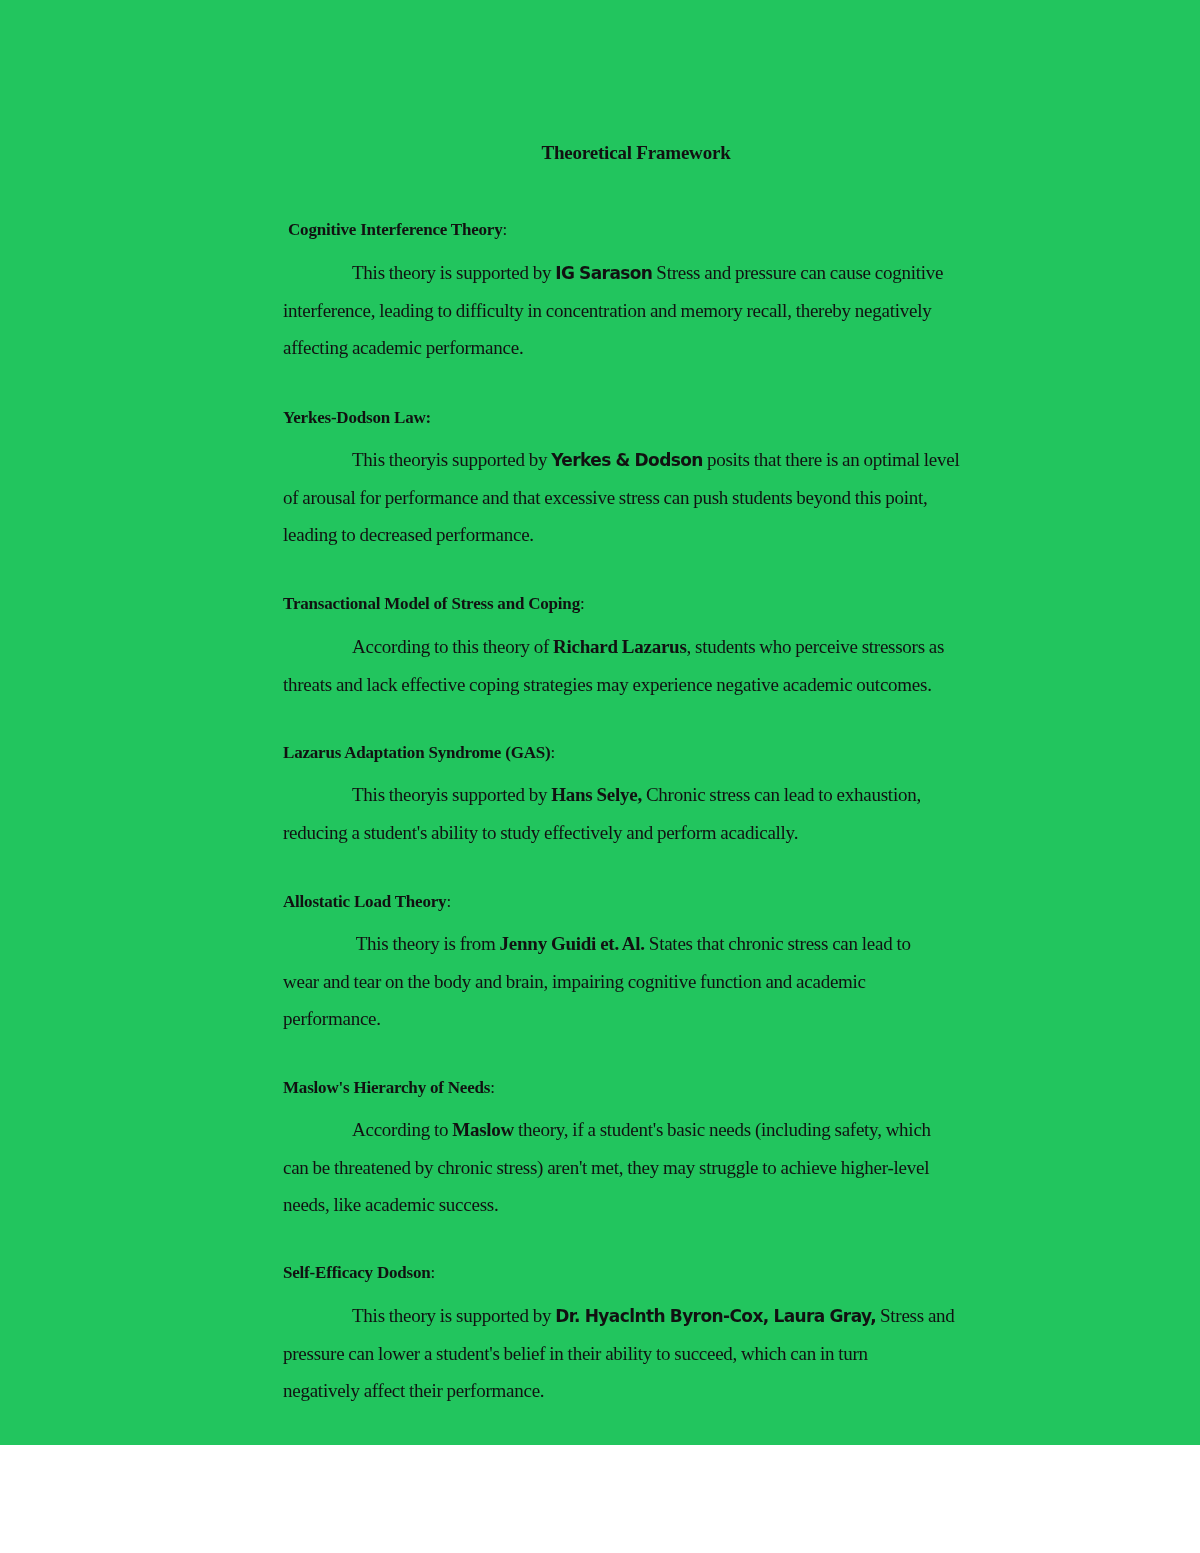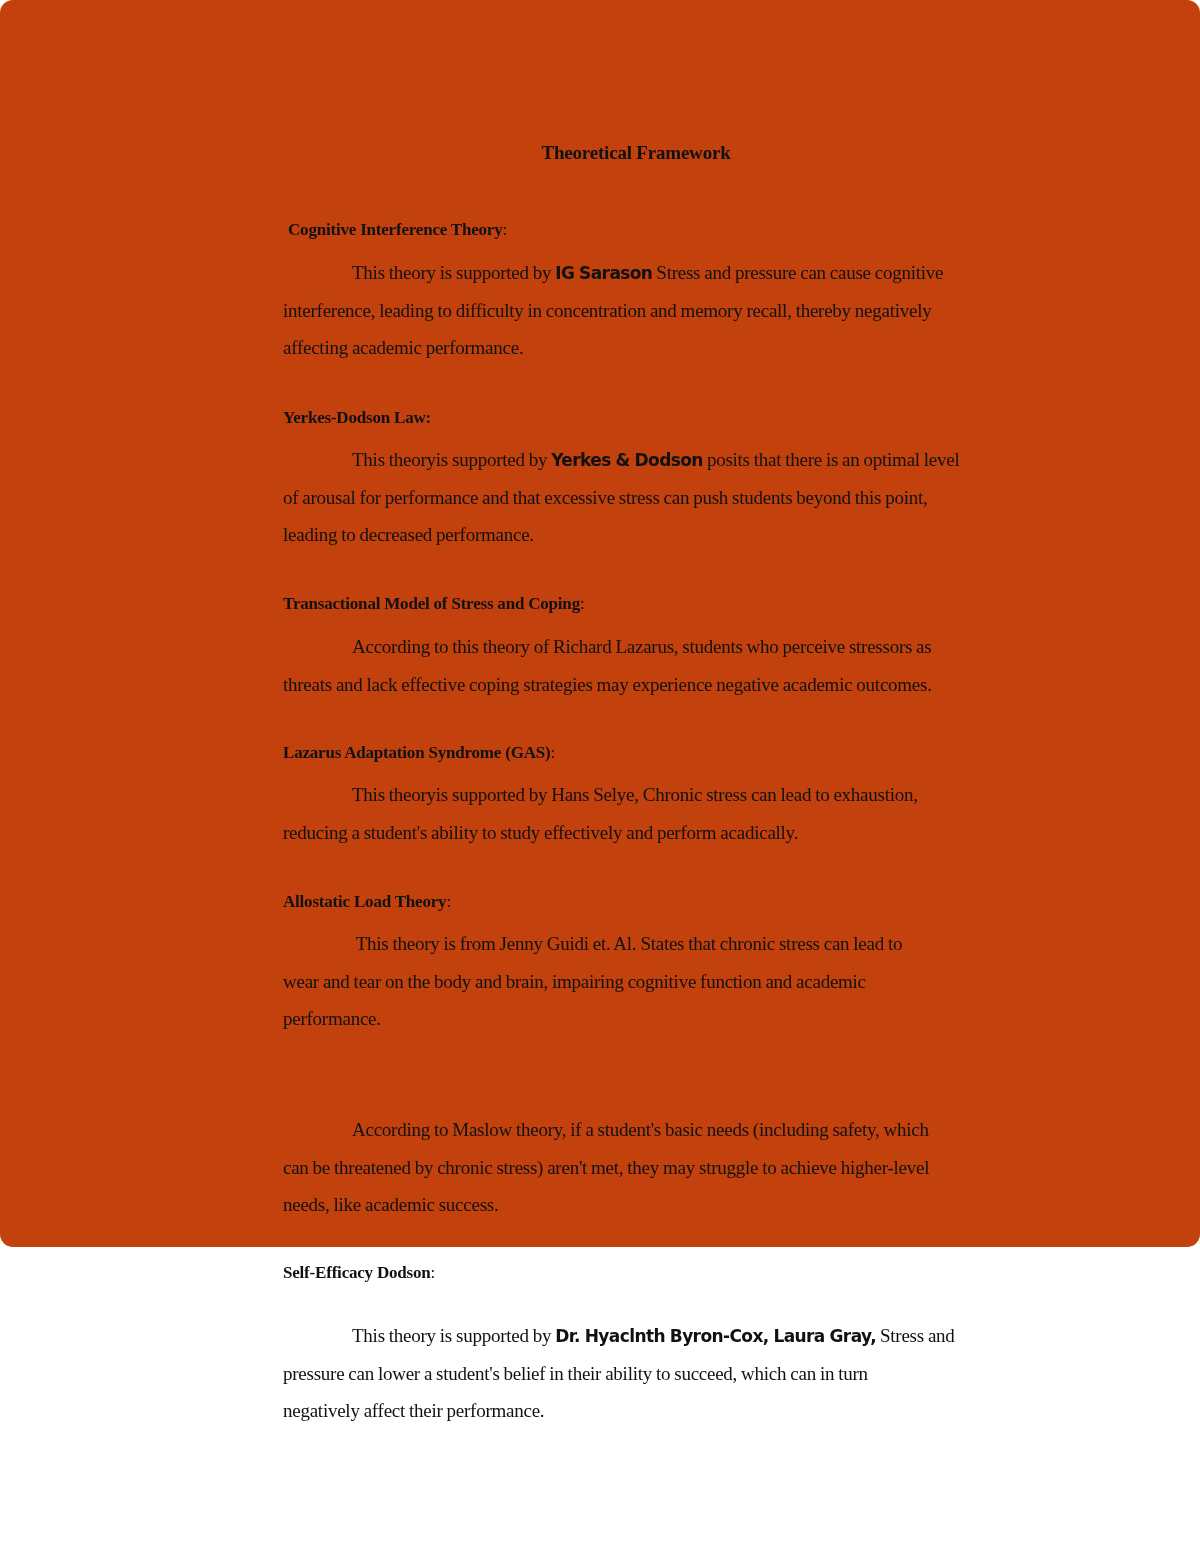--- a/index.html
+++ b/index.html
@@ -12,23 +12,22 @@
       height: 1553px;
       position: relative;
       overflow: hidden;
       font-family: "Liberation Serif", "DejaVu Serif", serif;
       color: #111111;
     }
     .page {
       position: absolute;
       left: 0; top: 0;
       width: 1200px;
-      height: 1247px;
-      background: #c2410c;
-      border-radius: 13px;
+      height: 1445px;
+      background: #22c55e;
     }
     .title {
       position: absolute;
       top: 142px;
       left: 0;
       width: 1272px;
       text-align: center;
       font-weight: bold;
       font-size: 19px;
       letter-spacing: -0.2px;
@@ -58,21 +57,21 @@
     }
     .body-text .line {
       display: block;
       white-space: nowrap;
       height: 37.5px;
     }
     .body-text .line.first {
       padding-left: 69px;
     }
     .name-serif {
-      font-weight: normal;
+      font-weight: bold;
     }
     .name-sans {
       font-family: "DejaVu Sans", "Liberation Sans", sans-serif;
       font-weight: bold;
       font-size: 17px;
       letter-spacing: -0.6px;
     }
   </style>
 </head>
 <body>
@@ -117,28 +116,31 @@
 
   <div class="section" style="top:883px;">
     <div class="heading"><span>Allostatic Load Theory</span><span class="colon">:</span></div>
   </div>
   <div class="section body-text" style="top:920px;">
     <span class="line first" style="white-space:pre;"><span> This theory is from </span><span class="name-serif">Jenny Guidi et. Al.</span><span> States that chronic stress can lead to</span></span>
     <span class="line">wear and tear on the body and brain, impairing cognitive function and academic</span>
     <span class="line">performance.</span>
   </div>
 
+  <div class="section" style="top:1069px;">
+    <div class="heading"><span>Maslow's Hierarchy of Needs</span><span class="colon">:</span></div>
+  </div>
   <div class="section body-text" style="top:1106px;">
     <span class="line first"><span>According to </span><span class="name-serif">Maslow</span><span> theory, if a student's basic needs (including safety, which</span></span>
     <span class="line">can be threatened by chronic stress) aren't met, they may struggle to achieve higher-level</span>
     <span class="line">needs, like academic success.</span>
   </div>
 
   <div class="section" style="top:1254px;">
     <div class="heading"><span>Self-Efficacy Dodson</span><span class="colon">:</span></div>
   </div>
-  <div class="section body-text" style="top:1292px;margin-top:20px;">
+  <div class="section body-text" style="top:1292px;">
     <span class="line first"><span>This theory is supported by </span><span class="name-sans">Dr. Hyaclnth Byron-Cox, Laura Gray,</span><span> Stress and</span></span>
     <span class="line">pressure can lower a student's belief in their ability to succeed, which can in turn</span>
     <span class="line">negatively affect their performance.</span>
   </div>
 
 </div>
 
 </body></html>

